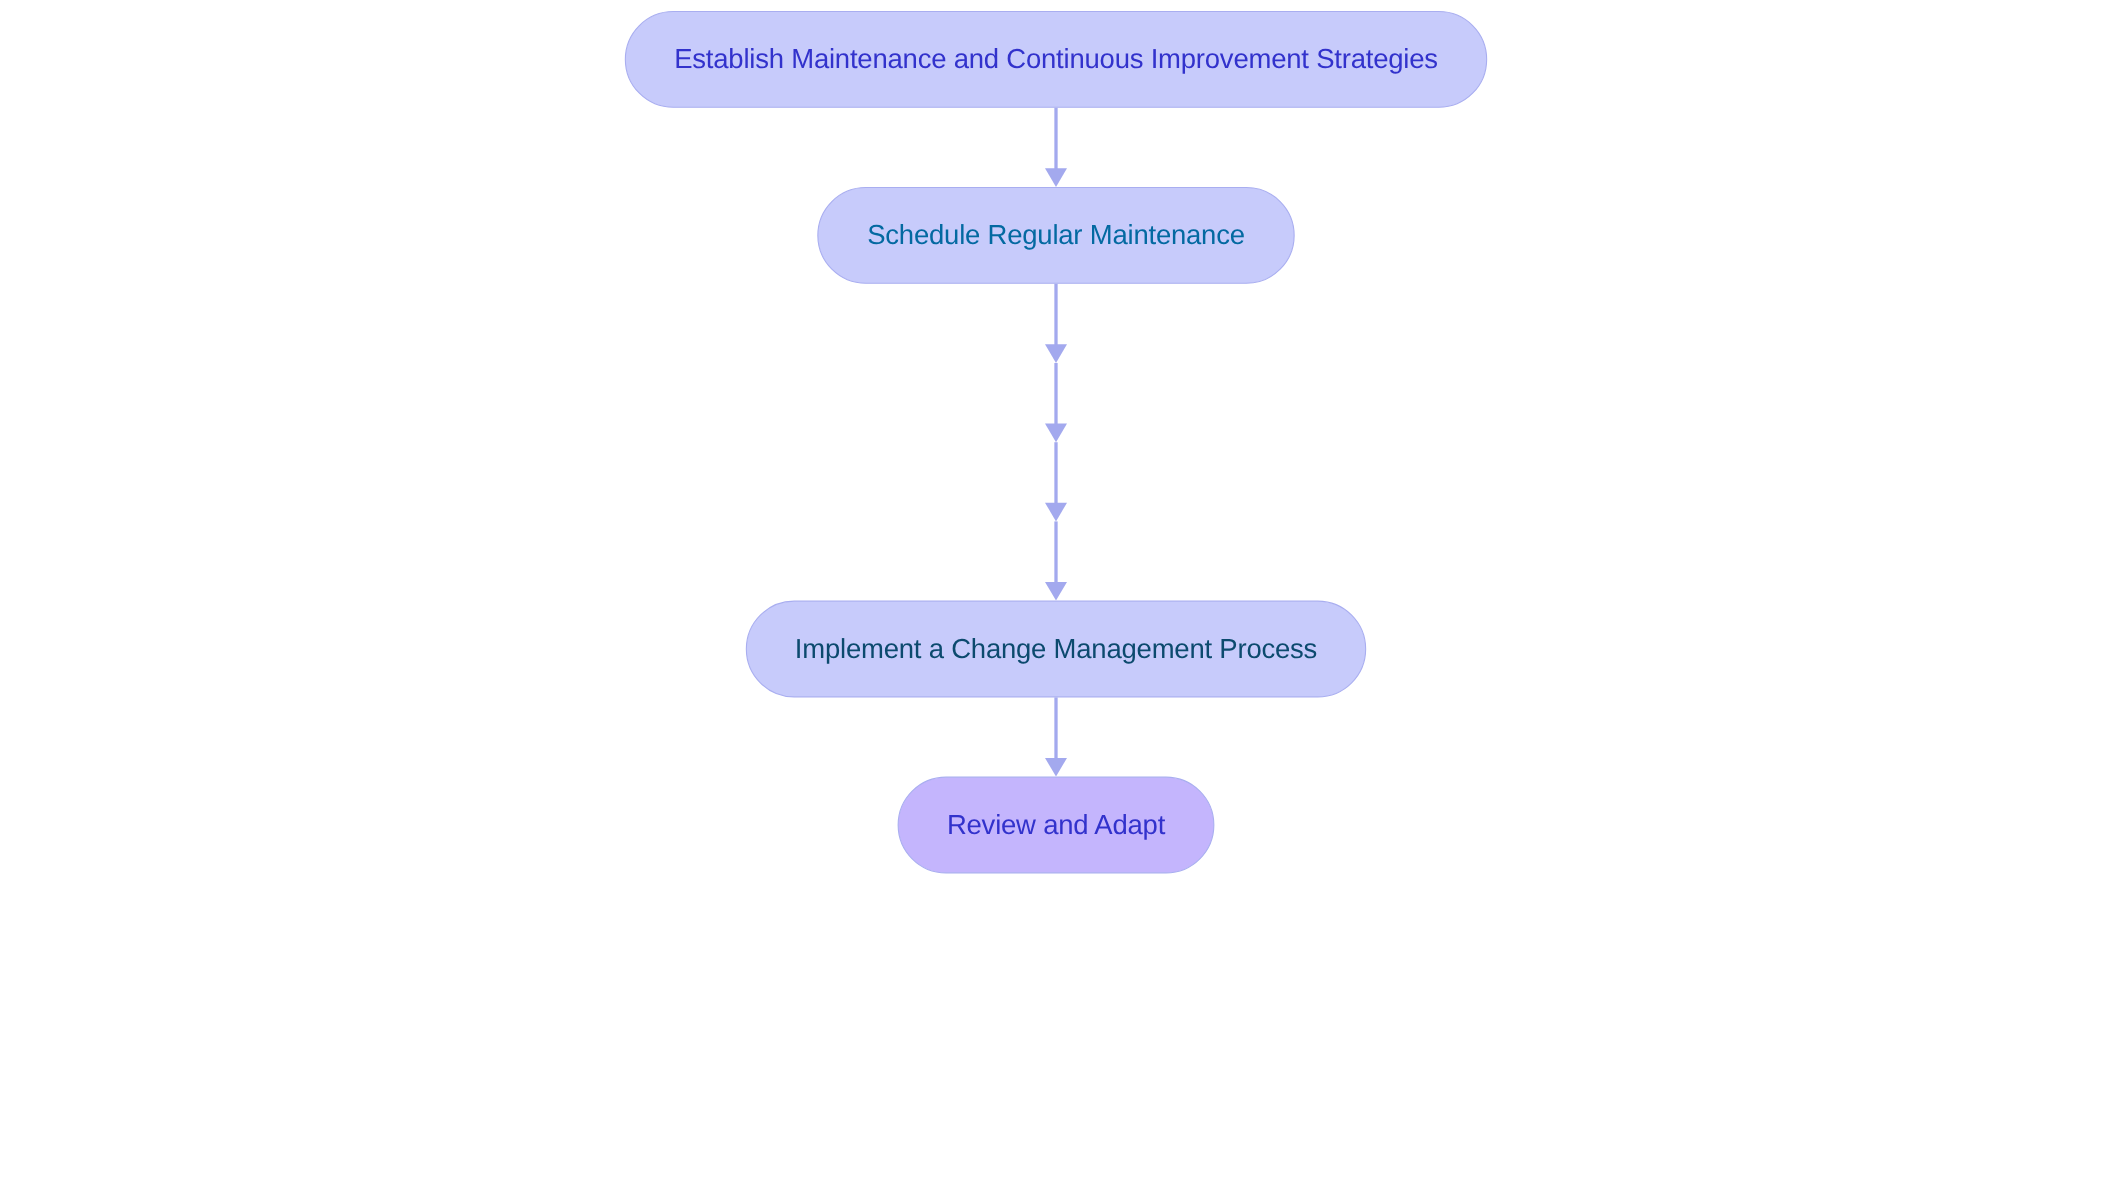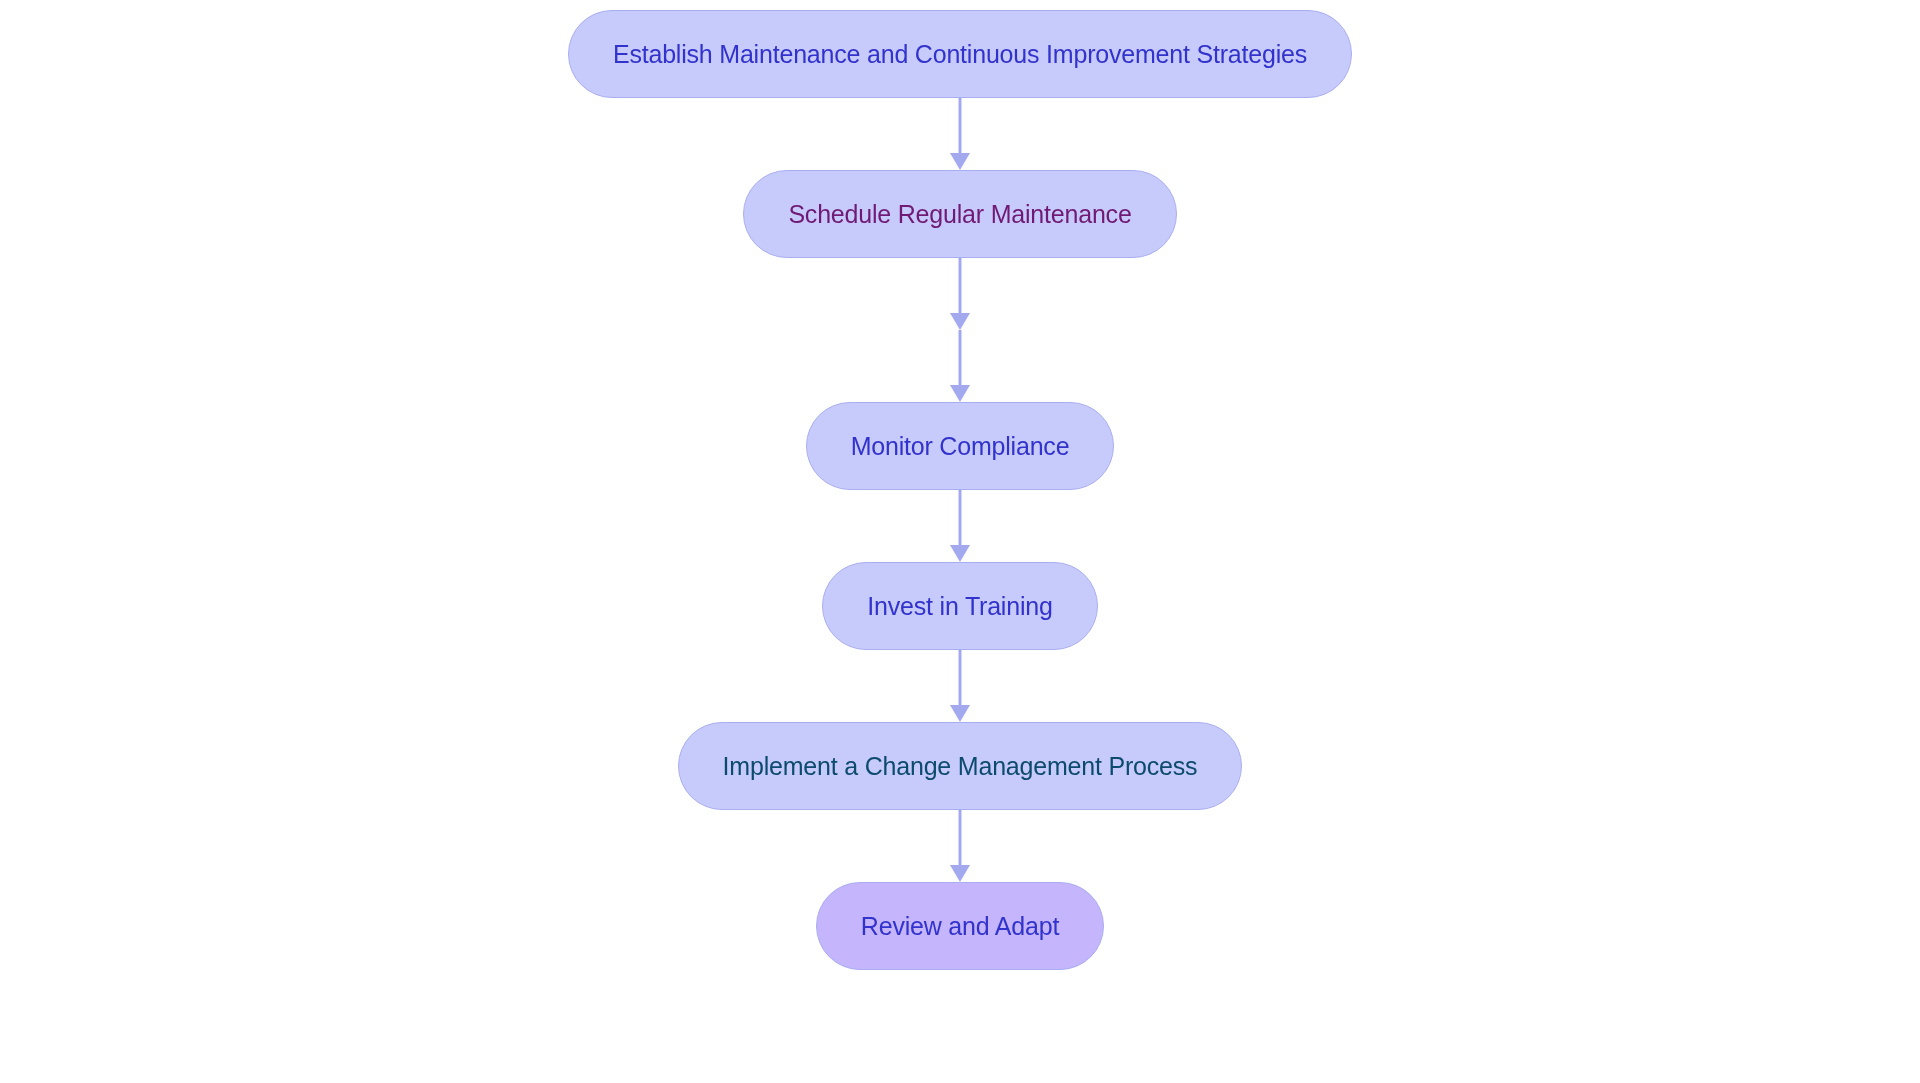--- a/index.html
+++ b/index.html
@@ -94,47 +94,41 @@
 
     <div class="node" style="background: rgb(199, 203, 251); border-color: rgb(169, 174, 240); color: rgb(50, 50, 204);">
       <span>Establish Maintenance and Continuous Improvement Strategies</span>
     </div>
 
     <div class="connector">
       <span class="stem" style="background: rgb(163, 169, 238);"></span>
       <span class="head" style="border-top-color: rgb(163, 169, 238);"></span>
     </div>
 
-    <div class="node" style="background: rgb(199, 203, 251); border-color: rgb(169, 174, 240); color: #701a75;">
+    <div class="node" style="background: rgb(199, 203, 251); border-color: rgb(169, 174, 240); color: #0369a1;">
       <span>Schedule Regular Maintenance</span>
     </div>
 
     <div class="connector">
       <span class="stem" style="background: rgb(163, 169, 238);"></span>
       <span class="head" style="border-top-color: rgb(163, 169, 238);"></span>
     </div>
 
 
     <div class="connector">
       <span class="stem" style="background: rgb(163, 169, 238);"></span>
       <span class="head" style="border-top-color: rgb(163, 169, 238);"></span>
     </div>
 
-    <div class="node" style="background: rgb(199, 203, 251); border-color: rgb(169, 174, 240); color: rgb(50, 50, 204);">
-      <span>Monitor Compliance</span>
-    </div>
 
     <div class="connector">
       <span class="stem" style="background: rgb(163, 169, 238);"></span>
       <span class="head" style="border-top-color: rgb(163, 169, 238);"></span>
     </div>
 
-    <div class="node" style="background: rgb(199, 203, 251); border-color: rgb(169, 174, 240); color: rgb(50, 50, 204);">
-      <span>Invest in Training</span>
-    </div>
 
     <div class="connector">
       <span class="stem" style="background: rgb(163, 169, 238);"></span>
       <span class="head" style="border-top-color: rgb(163, 169, 238);"></span>
     </div>
 
     <div class="node" style="background: rgb(199, 203, 251); border-color: rgb(169, 174, 240); color: #0c4a6e;">
       <span>Implement a Change Management Process</span>
     </div>
 

